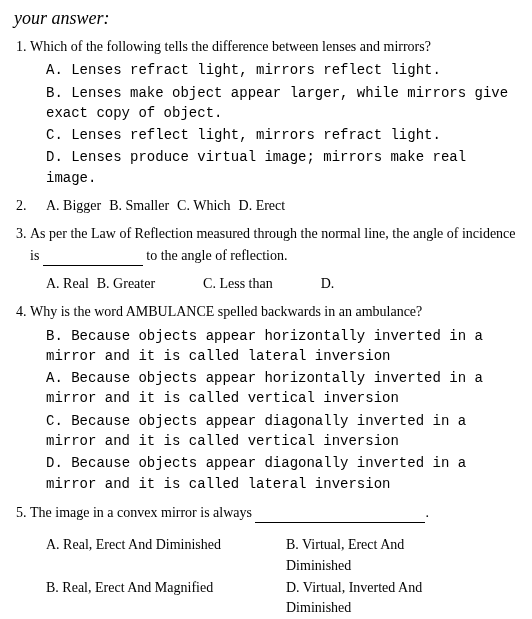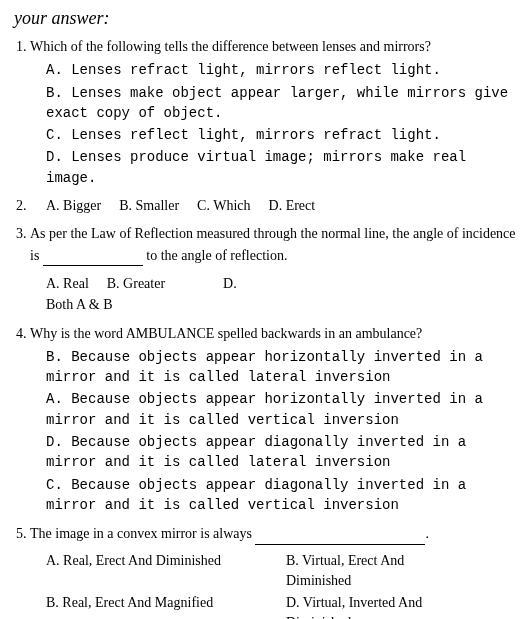--- a/index.html
+++ b/index.html
@@ -30,21 +30,21 @@
       margin-bottom: 8px;
       line-height: 1.45;
     }
     .options {
       padding-left: 16px;
       margin-top: 3px;
     }
     .option-row {
       display: flex;
       flex-wrap: wrap;
-      gap: 0 18px;
+      gap: 0 8px;
       margin-top: 8px;
       line-height: 1.45;
     }
     .blank {
       display: inline-block;
       border-bottom: 1px solid #000;
       min-width: 100px;
       vertical-align: bottom;
     }
     .blank-long {
@@ -55,21 +55,21 @@
     }
     .option-block {
       margin-top: 2px;
       line-height: 1.45;
       font-family: Liberation Mono, monospace;
     }
     .two-col {
       display: grid;
       grid-template-columns: 1fr 1fr;
       gap: 2px 8px;
-      margin-top: 6px;
+      margin-top: 12px;
       padding-left: 16px;
     }
     .two-col .cell {
       line-height: 1.45;
     }
   </style>
 </head>
 <body>
 
 <div class="your-answer">your answer:</div>
@@ -104,40 +104,40 @@
       </div>
     </div>
   </li>
 
   <li>
     <span>As per the Law of Reflection measured through the normal line, the angle of incidence is <span class="blank">&nbsp;&nbsp;&nbsp;&nbsp;&nbsp;&nbsp;&nbsp;&nbsp;&nbsp;&nbsp;&nbsp;&nbsp;</span> to the angle of reflection.</span>
     <div class="options">
       <div class="option-row">
         <span>A. Real</span>
         <span style="margin-right:40px;">B. Greater</span>
+        <span style="margin-right:40px;">C. Less than</span>
         <span>D.</span>
       </div>
-      <div style="margin-top:1px;">Both A &amp; B</div>
     </div>
   </li>
 
   <li>
     <span>Why is the word AMBULANCE spelled backwards in an ambulance?</span>
     <div class="options">
       <div class="option-block">
         <span>B. </span><span>Because objects appear horizontally inverted in a mirror and it is called lateral inversion</span>
       </div>
       <div class="option-block">
         <span>A. </span><span>Because objects appear horizontally inverted in a mirror and it is called vertical inversion</span>
       </div>
       <div class="option-block">
-        <span>D. </span><span>Because objects appear diagonally inverted in a mirror and it is called lateral inversion</span>
+        <span>C. </span><span>Because objects appear diagonally inverted in a mirror and it is called vertical inversion</span>
       </div>
       <div class="option-block">
-        <span>C. </span><span>Because objects appear diagonally inverted in a mirror and it is called vertical inversion</span>
+        <span>D. </span><span>Because objects appear diagonally inverted in a mirror and it is called lateral inversion</span>
       </div>
     </div>
   </li>
 
   <li>
     <span>The image in a convex mirror is always <span class="blank-long">&nbsp;&nbsp;&nbsp;&nbsp;&nbsp;&nbsp;&nbsp;&nbsp;&nbsp;&nbsp;&nbsp;&nbsp;&nbsp;&nbsp;&nbsp;&nbsp;&nbsp;&nbsp;&nbsp;</span>.</span>
     <div class="two-col">
       <div class="cell">A. Real, Erect And Diminished</div>
       <div class="cell">B. Virtual, Erect And<br>Diminished</div>
       <div class="cell">B. Real, Erect And Magnified</div>

